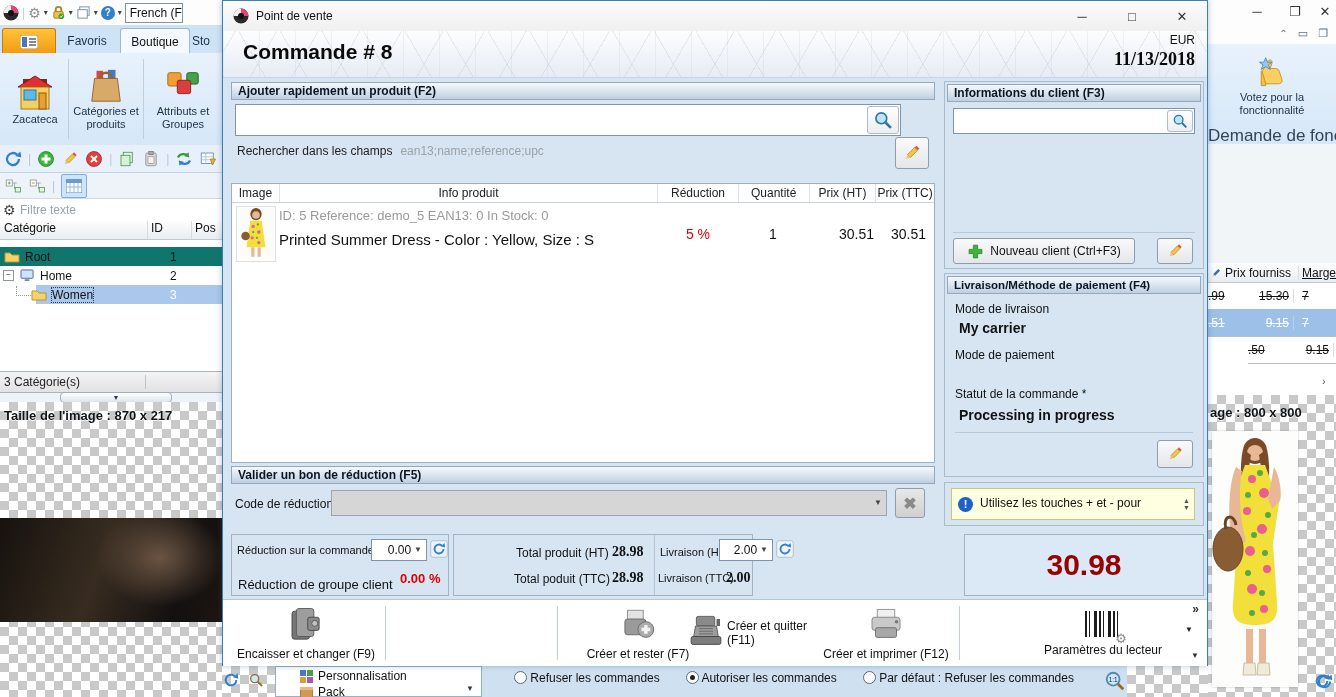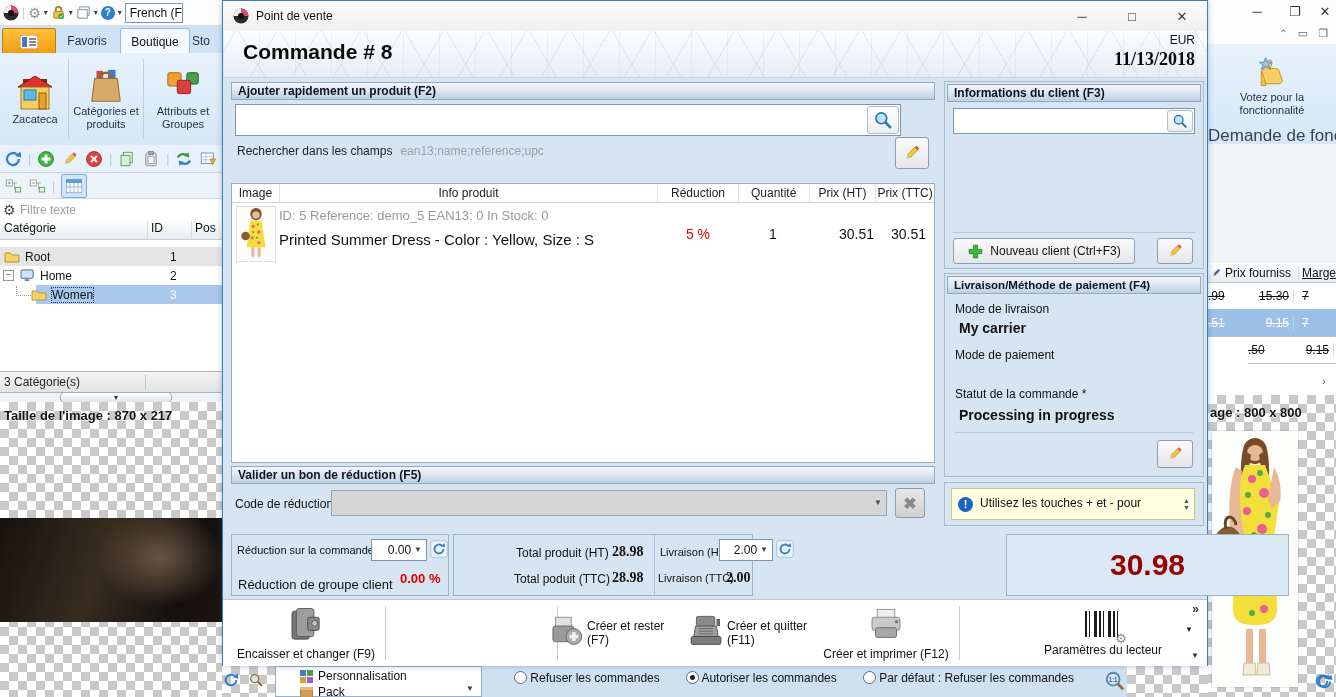--- a/index.html
+++ b/index.html
@@ -241,21 +241,21 @@
         </span>
     </div>
 
     <div class="abs" style="left:0;top:221px;width:222px;height:150px;background:#fff;border-bottom:1px solid #9aa8b6;">
       <div class="abs" style="left:0;top:0;width:222px;height:18px;background:linear-gradient(#fdfdfd,#e9edf1);border-bottom:1px solid #c3ccd5;display:flex;">
         <span style="width:148px;padding-left:4px;border-right:1px solid #d5dce3;box-sizing:border-box;">Catégorie</span>
         <span style="width:44px;padding-left:3px;border-right:1px solid #d5dce3;box-sizing:border-box;">ID</span>
         <span style="padding-left:3px;">Pos</span>
       </div>
 
-      <div class="abs" style="left:0;top:26px;width:222px;height:19px;background:#e5e5e5;display:flex;align-items:center;text-align:center;">
+      <div class="abs" style="left:0;top:26px;width:222px;height:19px;background:#0f766e;display:flex;align-items:center;text-align:center;">
         <span style="margin-left:4px;">
             <svg width="16" height="12" viewBox="0 0 16 12">
               <path d="M1 2h5l2 2h7v7H1z" fill="#f7d26a" stroke="#b8962e"></path>
             </svg>
           </span>
         <span style="margin-left:5px;">Root</span>
         <span style="position:absolute;left:170px;">1</span>
       </div>
 
       <div class="abs" style="left:0;top:45px;width:222px;height:19px;background:#fff;display:flex;align-items:center;">
@@ -608,21 +608,21 @@
         <span class="arrowDown" style="margin-left:3px;">▼</span>
     </div>
     <span class="abs" style="left:553px;top:539px;">
         <svg width="18" height="18" viewBox="0 0 24 24">
           <rect x="1" y="1" width="22" height="22" rx="3" fill="#eef4fa" stroke="#9ab4cc"></rect>
           <path d="M18 12a6 6 0 1 1-1.8-4.3" fill="none" stroke="#2f7fd0" stroke-width="2.4"></path>
           <polygon points="19.5,4 20,10 14.5,8.4" fill="#2f7fd0"></polygon>
         </svg>
       </span>
 
-    <div class="abs" style="left:741px;top:533px;width:283px;height:62px;border:1px solid #a0b4c8;background:#dbe8f5;display:flex;align-items:center;justify-content:center;box-sizing:border-box;margin-left:42px;">
+    <div class="abs" style="left:741px;top:533px;width:240px;height:62px;border:1px solid #a0b4c8;background:#dbe8f5;display:flex;align-items:center;justify-content:center;box-sizing:border-box;">
       <span style="font-size:30px;font-weight:bold;color:#990000;">30.98</span>
     </div>
 
     <div class="abs" style="left:721px;top:80px;width:260px;height:188px;border:1px solid #aabccc;box-sizing:border-box;">
       <div class="abs secHeader" style="left:2px;top:2px;width:254px;height:18px;">
           <span>Informations du client (F3)</span>
         </div>
       <div class="abs input" style="left:8px;top:26px;width:242px;height:26px;">
         <span class="abs btn3d" style="right:1px;top:1px;width:26px;height:22px;background:linear-gradient(#fefefe,#eceef0);border:1px solid #b0bcc8;">
           <span>
@@ -693,21 +693,21 @@
               <rect x="8" y="7" width="20" height="32" rx="3" fill="#777" stroke="#444"></rect>
               <rect x="13" y="4" width="20" height="32" rx="3" fill="#9d9d9d" stroke="#555"></rect>
               <rect x="26" y="14" width="13" height="15" rx="2" fill="#8a8a8a" stroke="#444"></rect>
               <circle cx="34" cy="21" r="3.4" fill="#c2c2c2" stroke="#555"></circle>
             </svg>
           </span>
         <span>Encaisser et changer (F9)</span>
       </div>
       <div class="abs seprt" style="left:162px;top:6px;height:54px;"></div>
       <div class="abs seprt" style="left:334px;top:6px;height:54px;"></div>
-      <div class="abs toolbtn" style="left:322px;top:2px;width:122px;height:62px;flex-direction:row;">
+      <div class="abs toolbtn" style="left:354px;top:2px;width:122px;height:62px;flex-direction:column;">
         <span>
             <svg width="42" height="42" viewBox="0 0 48 48">
               <rect x="12" y="6" width="18" height="14" fill="#e2e2e2" stroke="#888"></rect>
               <rect x="9" y="16" width="24" height="18" rx="3" fill="#9a9a9a" stroke="#666"></rect>
               <circle cx="33" cy="28" r="9" fill="#ababab" stroke="#666"></circle>
               <rect x="28" y="26" width="10" height="4" fill="#f2f2f2"></rect>
               <rect x="31" y="23" width="4" height="10" fill="#f2f2f2"></rect>
             </svg>
           </span>
         <span>Créer et rester (F7)</span>

